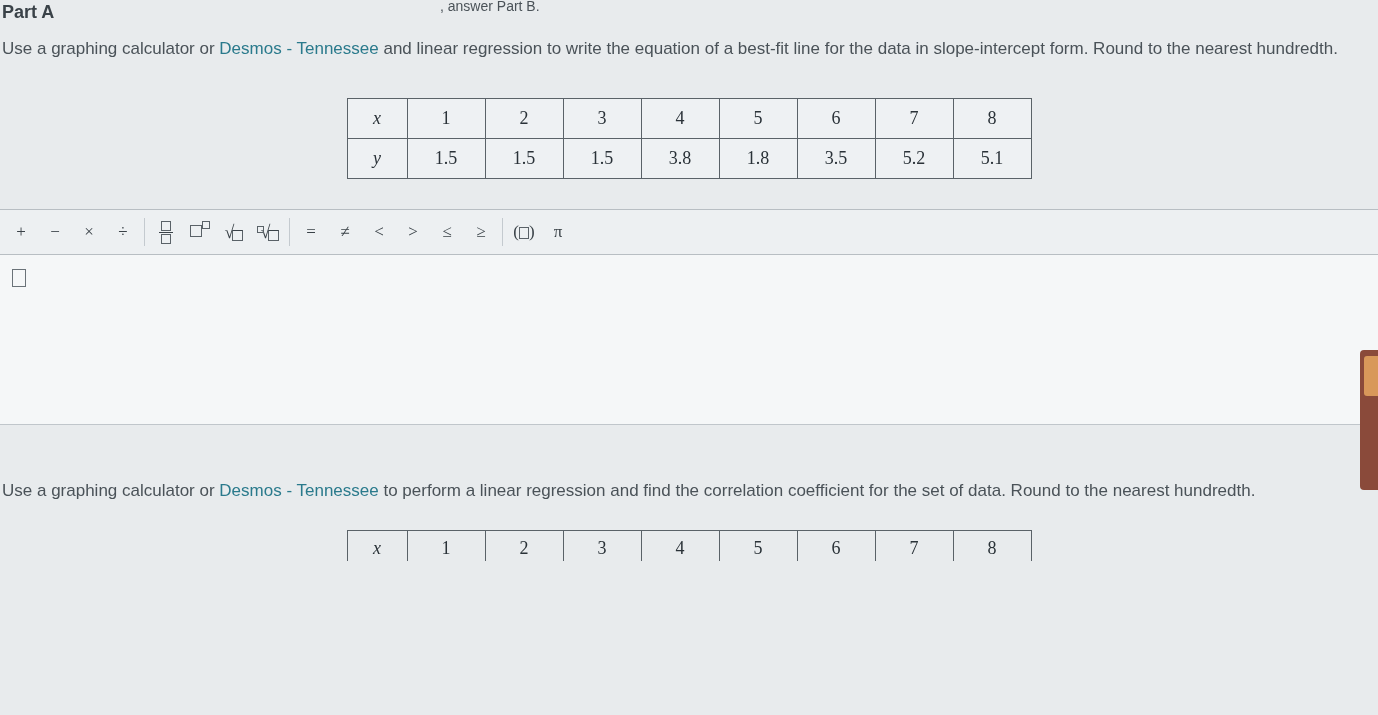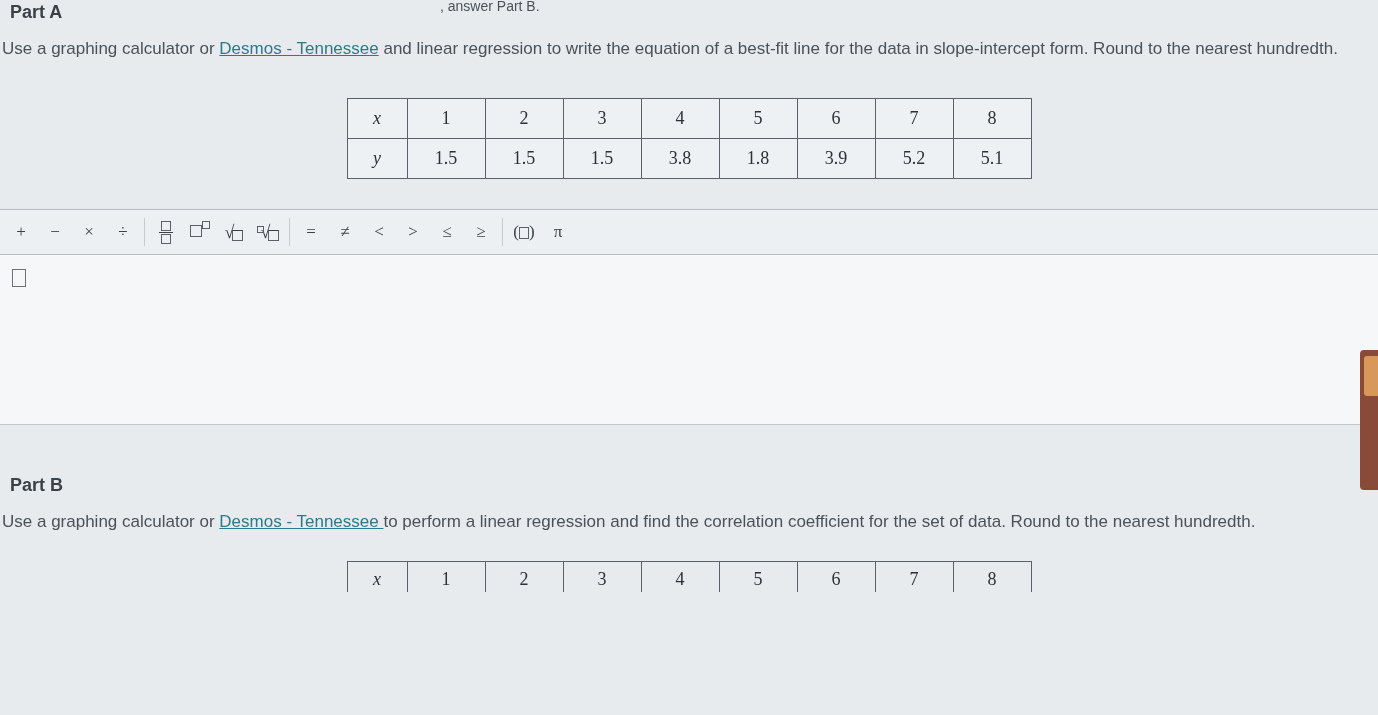--- a/index.html
+++ b/index.html
@@ -17,31 +17,29 @@
     top: -2px;
     left: 440px;
     font-size: 14px;
     color: #4a5258;
   }
   .part-label {
     font-size: 18px;
     font-weight: 600;
     color: #3a4248;
     padding: 2px 0 8px 2px;
-    margin-left: 8px;
   }
   .instruction {
     font-size: 17px;
     color: #4a5258;
     padding: 4px 10px 8px 2px;
     line-height: 1.6;
   }
   .link {
     color: #2a7a8c;
-    text-decoration: underline;
     cursor: pointer;
   }
   .table-wrap {
     display: flex;
     justify-content: center;
     padding: 28px 0 30px 0;
   }
   table.data {
     border-collapse: collapse;
     background: #eef1f3;
@@ -225,21 +223,21 @@
       <td>7</td>
       <td>8</td>
     </tr>
     <tr>
       <td class="hdr">y</td>
       <td>1.5</td>
       <td>1.5</td>
       <td>1.5</td>
       <td>3.8</td>
       <td>1.8</td>
-      <td>3.9</td>
+      <td>3.5</td>
       <td>5.2</td>
       <td>5.1</td>
     </tr>
   </tbody>
     </table>
 </div>
 
 <div class="toolbar-wrap">
   <div class="toolbar">
     <div class="tb-btn">+</div>
@@ -279,21 +277,20 @@
 </div>
 
 <div class="answer-area">
   <span class="answer-box"></span>
 </div>
 
 <div class="side-tab"></div>
 <div class="side-tab-inner"></div>
 
 <div class="part-b-section">
-  <div class="part-label">Part B</div>
   <div class="instruction">
     <span>Use a graphing calculator or </span><a class="link">Desmos - Tennessee </a><span> to perform a linear regression and find the correlation coefficient for the set of data. Round to the nearest hundredth.</span>
   </div>
   <div class="table-wrap-b">
     <table class="data-b">
       <tbody>
           <tr>
         <td class="hdr">x</td>
         <td>1</td>
         <td>2</td>

